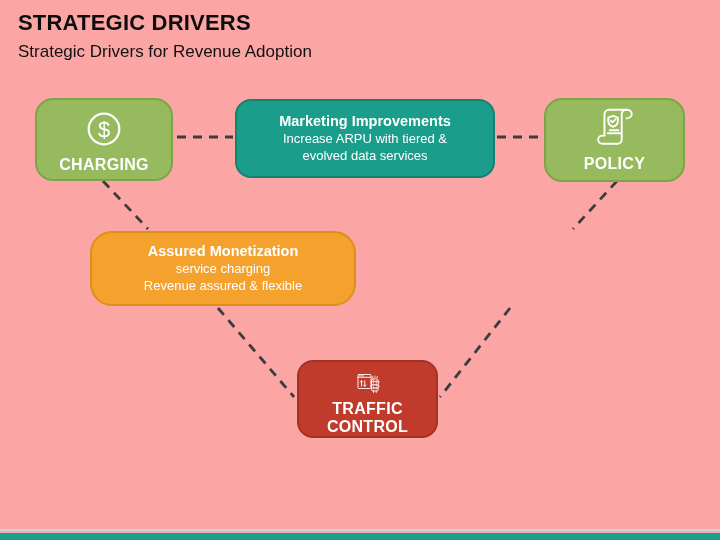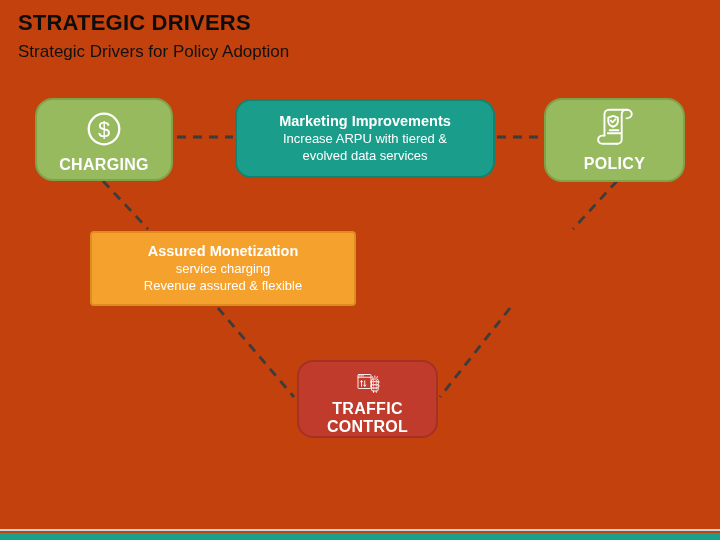--- a/index.html
+++ b/index.html
@@ -1,21 +1,21 @@
 <!DOCTYPE html>
 <html><head>
 <meta charset="utf-8">
 <style>
   html,body{margin:0;padding:0;}
   body{
     width:720px;height:540px;overflow:hidden;background:#ffffff;
     font-family:"Liberation Sans","DejaVu Sans",sans-serif;
     position:relative;
   }
-  .slide{position:absolute;inset:0;width:720px;height:540px;background:#c2410c;}
+  .slide{position:absolute;inset:0;width:720px;height:540px;background:#fca5a5;}
 
   .slide-title{
     position:absolute;left:18px;top:10px;margin:0;
     font-size:22px;font-weight:700;color:#0d0d0d;letter-spacing:0.2px;
   }
   .slide-subtitle{
     position:absolute;left:18px;top:42px;margin:0;
     font-size:17px;font-weight:400;color:#111111;
   }
 
@@ -26,21 +26,21 @@
     position:absolute;box-sizing:border-box;display:flex;flex-direction:column;
     align-items:center;justify-content:center;text-align:center;color:#ffffff;
   }
   .node-green{
     background:#97BA5E;border:2px solid #7FA348;border-radius:18px;
   }
   .node-teal{
     background:#1A9E8B;border:2px solid #13836F;border-radius:16px;
   }
   .node-orange{
-    background:#F4A12E;border:2px solid #DE8E1C;border-radius:4px;
+    background:#F4A12E;border:2px solid #DE8E1C;border-radius:22px;
   }
   .node-red{
     background:#C03B2C;border:2px solid #A43124;border-radius:16px;
   }
 
   .node-charging{left:35px;top:98px;width:138px;height:83px;padding-top:2px;}
   .node-marketing{left:235px;top:99px;width:260px;height:79px;}
   .node-policy{left:544px;top:98px;width:141px;height:84px;}
   .node-assured{left:90px;top:231px;width:266px;height:75px;}
   .node-subscriber{left:382px;top:231px;width:266px;height:75px;}
@@ -63,21 +63,21 @@
   .footer-bar{
     position:absolute;left:0;bottom:0;width:720px;height:7px;background:#1B9E8A;
   }
 </style>
 </head>
 <body>
 
 <div class="slide">
 
   <h1 class="slide-title">STRATEGIC DRIVERS</h1>
-  <h2 class="slide-subtitle">Strategic Drivers for Policy Adoption</h2>
+  <h2 class="slide-subtitle">Strategic Drivers for Revenue Adoption</h2>
 
   <svg class="connectors" width="720" height="540" viewBox="0 0 720 540">
     <line x1="177" y1="137" x2="233" y2="137"></line>
     <line x1="497" y1="137" x2="542" y2="137"></line>
     <line x1="103" y1="181" x2="148" y2="229"></line>
     <line x1="617" y1="181" x2="573" y2="229"></line>
     <line x1="218" y1="308" x2="294" y2="397"></line>
     <line x1="510" y1="308" x2="440" y2="397"></line>
   </svg>
 

